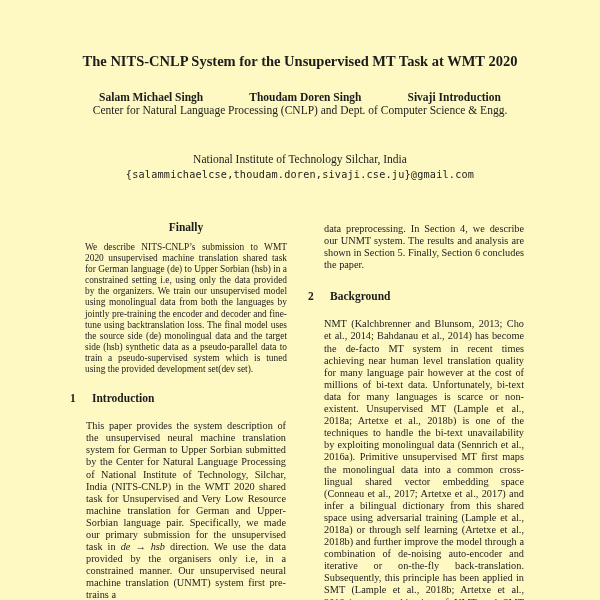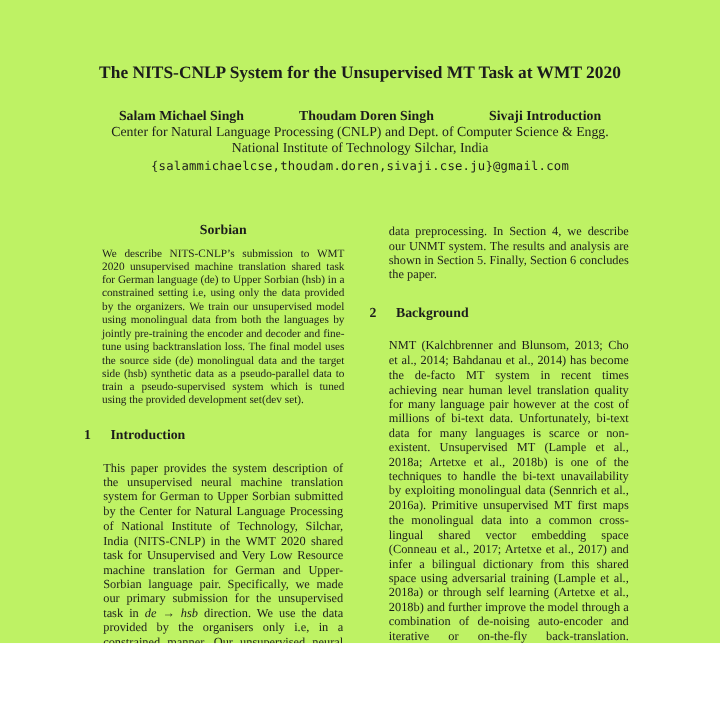--- a/index.html
+++ b/index.html
@@ -1,20 +1,20 @@
 <!DOCTYPE html>
 <html><head>
 <meta charset="utf-8">
 <style>
   html, body { margin: 0; padding: 0; background: #ffffff; }
   .page {
     position: relative;
     width: 600px;
-    height: 536px;
-    background: #bef264;
+    height: 600px;
+    background: #fef9c3;
     overflow: hidden;
     font-family: "Liberation Serif", "DejaVu Serif", serif;
     color: #1c1c1c;
   }
   .title {
     margin-top: 52px;
     text-align: center;
     font-weight: bold;
     font-size: 14.5px;
     line-height: 18px;
@@ -26,20 +26,21 @@
     justify-content: center;
     gap: 46px;
     font-weight: bold;
     font-size: 11.5px;
     line-height: 13px;
   }
   .affil {
     text-align: center;
     font-size: 11.5px;
     line-height: 13.5px;
+    margin-top: 35px;
   }
   .affil.first { margin-top: 0; }
   .email {
     margin-top: 2px;
     text-align: center;
     font-family: "DejaVu Sans Mono", "Liberation Mono", monospace;
     font-size: 10.2px;
     line-height: 13px;
     letter-spacing: 0.2px;
   }
@@ -92,21 +93,21 @@
     <span>Sivaji Introduction</span>
   </div>
 
   <div class="affil first">Center for Natural Language Processing (CNLP) and Dept. of Computer Science &amp; Engg.</div>
   <div class="affil">National Institute of Technology Silchar, India</div>
   <div class="email">{salammichaelcse,thoudam.doren,sivaji.cse.ju}@gmail.com</div>
 
   <div class="columns">
 
     <div class="col">
-      <div class="abstract-heading">Sorbian</div>
+      <div class="abstract-heading">Finally</div>
       <p class="abstract-body">We describe NITS-CNLP’s submission to WMT 2020 unsupervised machine translation shared task for German language (de) to Upper Sorbian (hsb) in a constrained setting i.e, using only the data provided by the organizers. We train our unsupervised model using monolingual data from both the languages by jointly pre-training the encoder and decoder and fine-tune using backtranslation loss. The final model uses the source side (de) monolingual data and the target side (hsb) synthetic data as a pseudo-parallel data to train a pseudo-supervised system which is tuned using the provided development set(dev set).</p>
 
       <div class="sec-heading">
         <span class="sec-num">1</span>
         <span>Introduction</span>
       </div>
       <p class="body-par"><span>This paper provides the system description of the unsupervised neural machine translation system for German to Upper Sorbian submitted by the Center for Natural Language Processing of National Institute of Technology, Silchar, India (NITS-CNLP) in the WMT 2020 shared task for Unsupervised and Very Low Resource machine translation for German and Upper-Sorbian language pair. Specifically, we made our primary submission for the unsupervised task in </span><span class="math">de → hsb</span><span> direction. We use the data provided by the organisers only i.e, in a constrained manner. Our unsupervised neural machine translation (UNMT) system first pre-trains a</span></p>
     </div>
 
     <div class="col">

